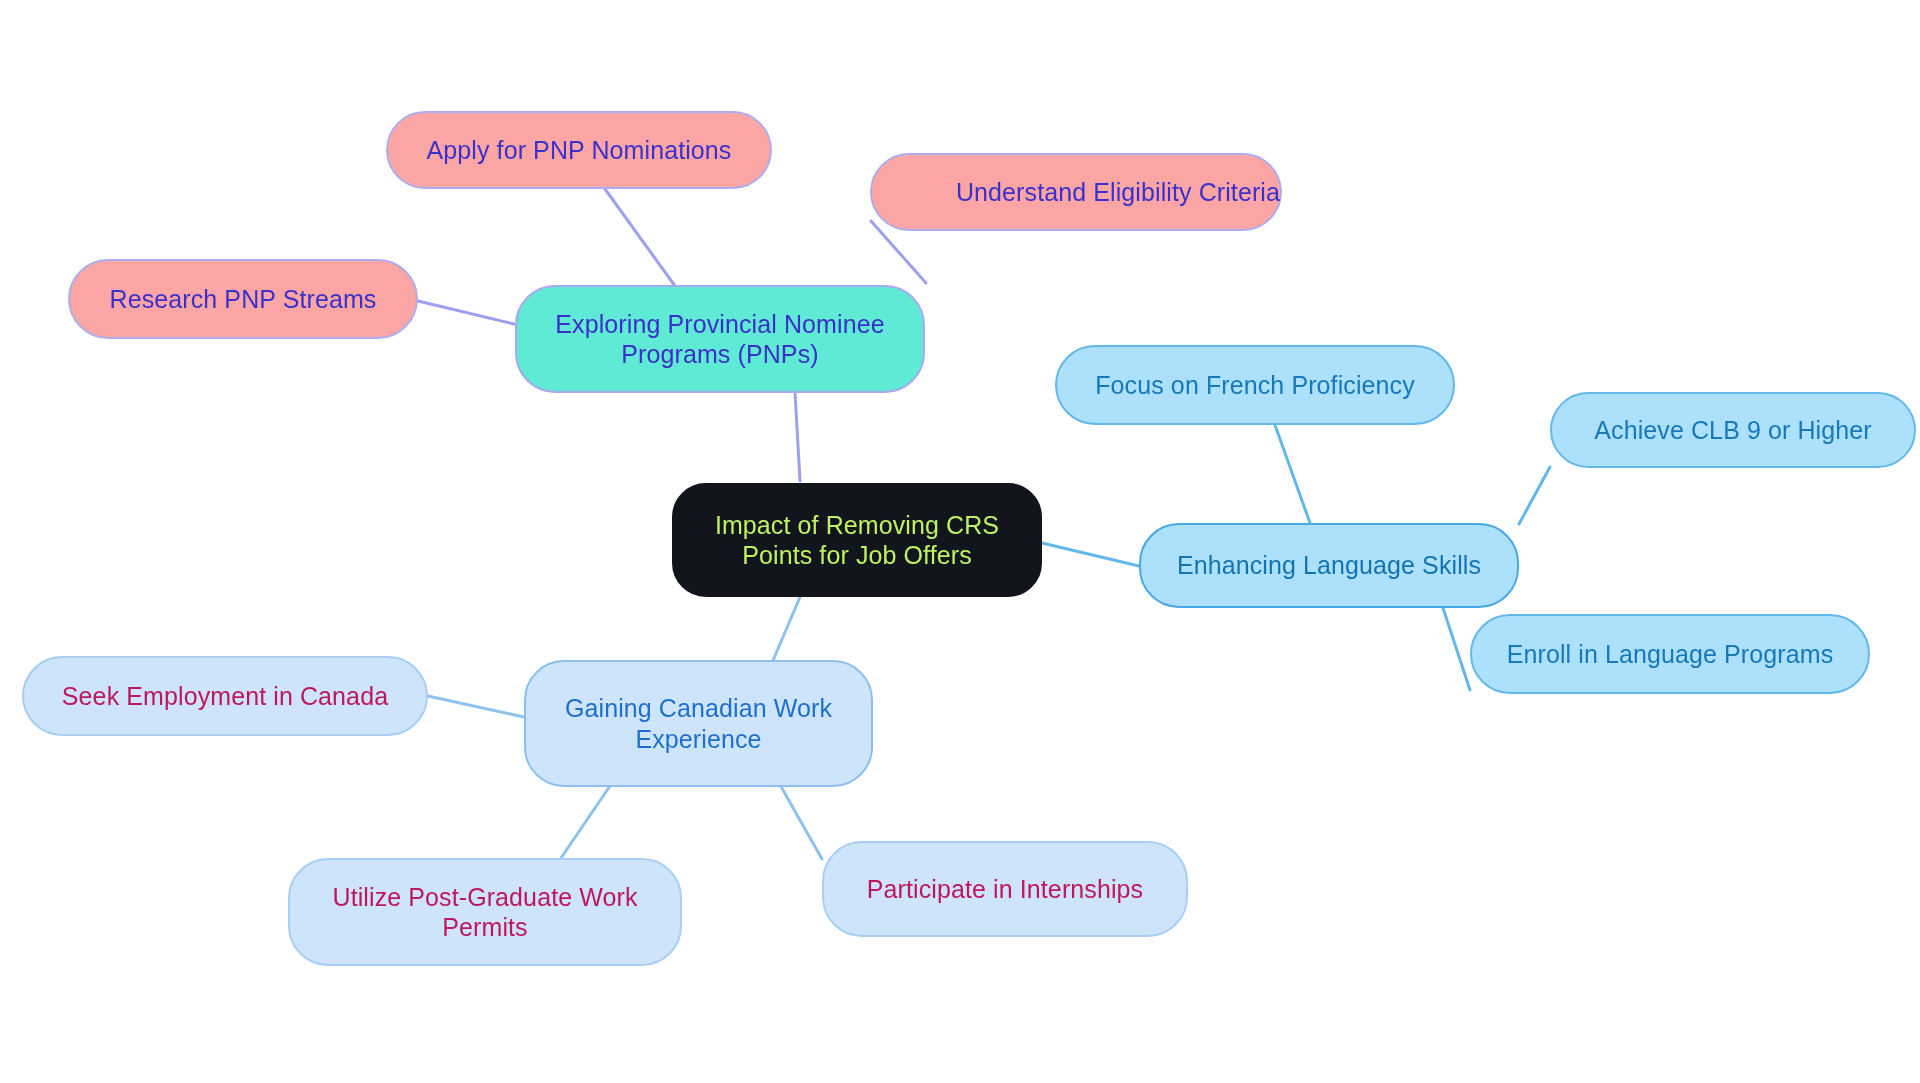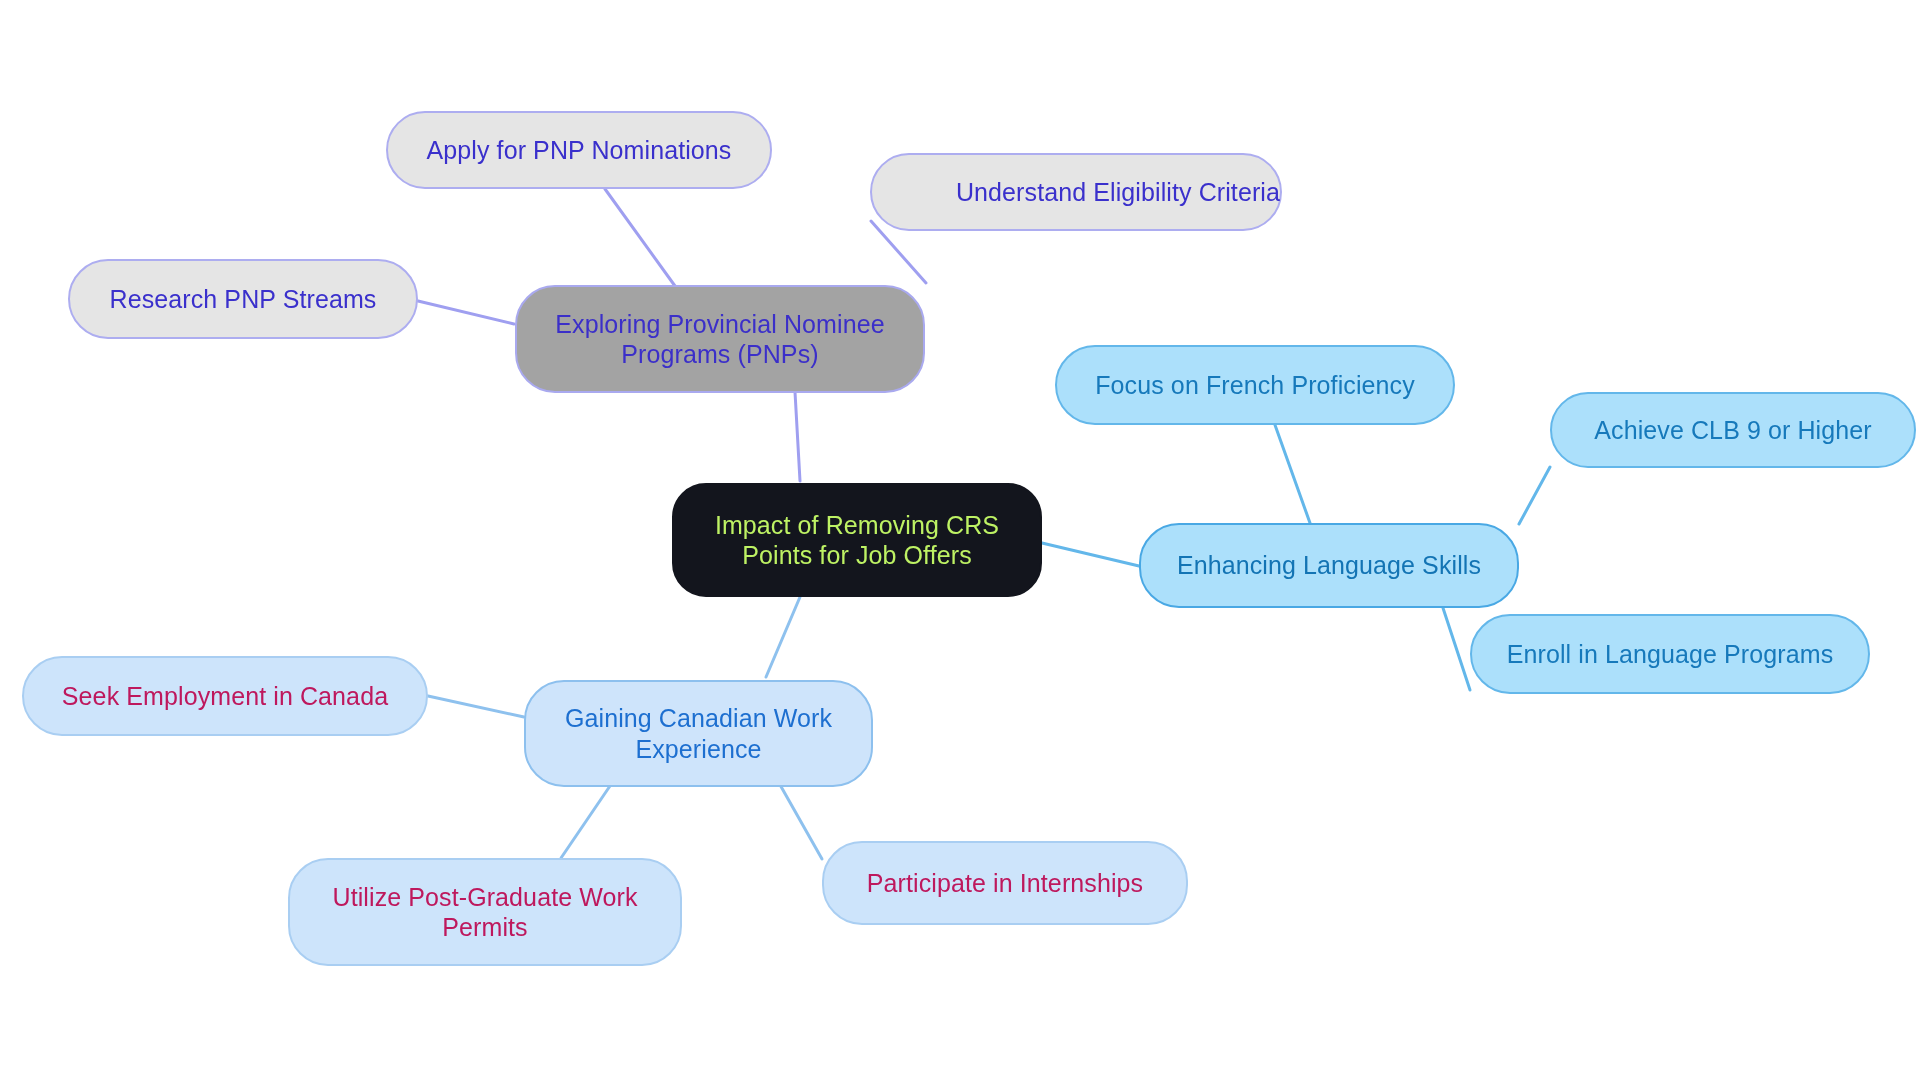--- a/index.html
+++ b/index.html
@@ -37,27 +37,27 @@
     letter-spacing: 0.1px;
   }
   .node-root {
     background: #13151d;
     border-color: #13151d;
     color: #bef264;
     font-size: 25px;
     border-radius: 34px;
   }
   .node-purple-branch {
-    background: #a3a3a3;
+    background: #5eead4;
     border-color: #a9a9ef;
     color: #3b2fc9;
     font-size: 25px;
   }
   .node-purple-leaf {
-    background: #e5e5e5;
+    background: #fca5a5;
     border-color: #adadf0;
     color: #3a30cc;
     font-size: 25px;
   }
   .node-cyan-branch {
     background: #ace0fb;
     border-color: #49a8e4;
     color: #1374b4;
     font-size: 25px;
     text-align: right;
@@ -101,23 +101,23 @@
     </svg>
   <div id="nodes-layer">
       <div class="node node-root" style="left: 672px; top: 483px; width: 370px; height: 114px;"><span>Impact of Removing CRS
 Points for Job Offers</span></div>
       <div class="node node-purple-branch" style="left: 515px; top: 285px; width: 410px; height: 108px;"><span>Exploring Provincial Nominee
 Programs (PNPs)</span></div>
       <div class="node node-purple-leaf" style="left: 386px; top: 111px; width: 386px; height: 78px;"><span>Apply for PNP Nominations</span></div>
       <div class="node node-purple-leaf" style="left: 870px; top: 153px; width: 412px; height: 78px; justify-content: flex-end;"><span>Understand Eligibility Criteria</span></div>
       <div class="node node-purple-leaf" style="left: 68px; top: 259px; width: 350px; height: 80px;"><span>Research PNP Streams</span></div>
       <div class="node node-cyan-branch" style="left: 1139px; top: 523px; width: 380px; height: 85px;"><span>Enhancing Language Skills</span></div>
-      <div class="node node-blue-branch" style="left: 524px; top: 680px; width: 349px; height: 107px;"><span>Gaining Canadian Work
+      <div class="node node-blue-branch" style="left: 524px; top: 660px; width: 349px; height: 127px;"><span>Gaining Canadian Work
 Experience</span></div>
       <div class="node node-cyan-leaf" style="left: 1055px; top: 345px; width: 400px; height: 80px; justify-content: center;"><span>Focus on French Proficiency</span></div>
       <div class="node node-cyan-leaf" style="left: 1550px; top: 392px; width: 366px; height: 76px;"><span>Achieve CLB 9 or Higher</span></div>
       <div class="node node-cyan-leaf" style="left: 1470px; top: 614px; width: 400px; height: 80px;"><span>Enroll in Language Programs</span></div>
       <div class="node node-blue-leaf" style="left: 22px; top: 656px; width: 406px; height: 80px;"><span>Seek Employment in Canada</span></div>
       <div class="node node-blue-leaf" style="left: 288px; top: 858px; width: 394px; height: 108px;"><span>Utilize Post-Graduate Work
 Permits</span></div>
-      <div class="node node-blue-leaf" style="left: 822px; top: 841px; width: 366px; height: 84px; align-items: center;"><span>Participate in Internships</span></div>
+      <div class="node node-blue-leaf" style="left: 822px; top: 841px; width: 366px; height: 96px; align-items: center;"><span>Participate in Internships</span></div>
     </div>
 </div>
 
 </body></html>

